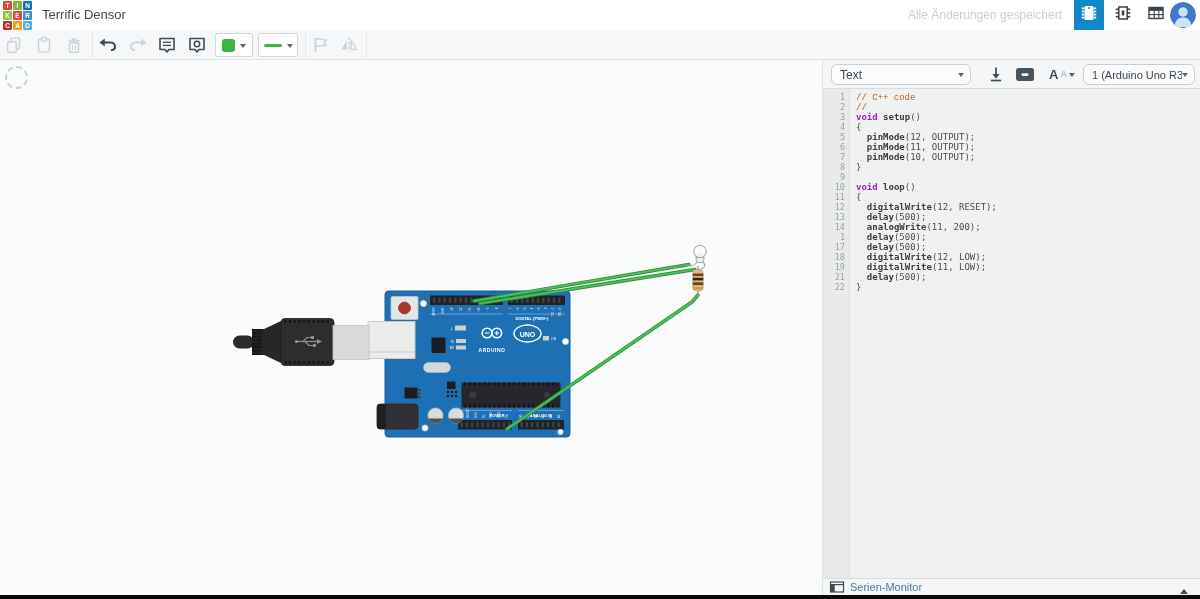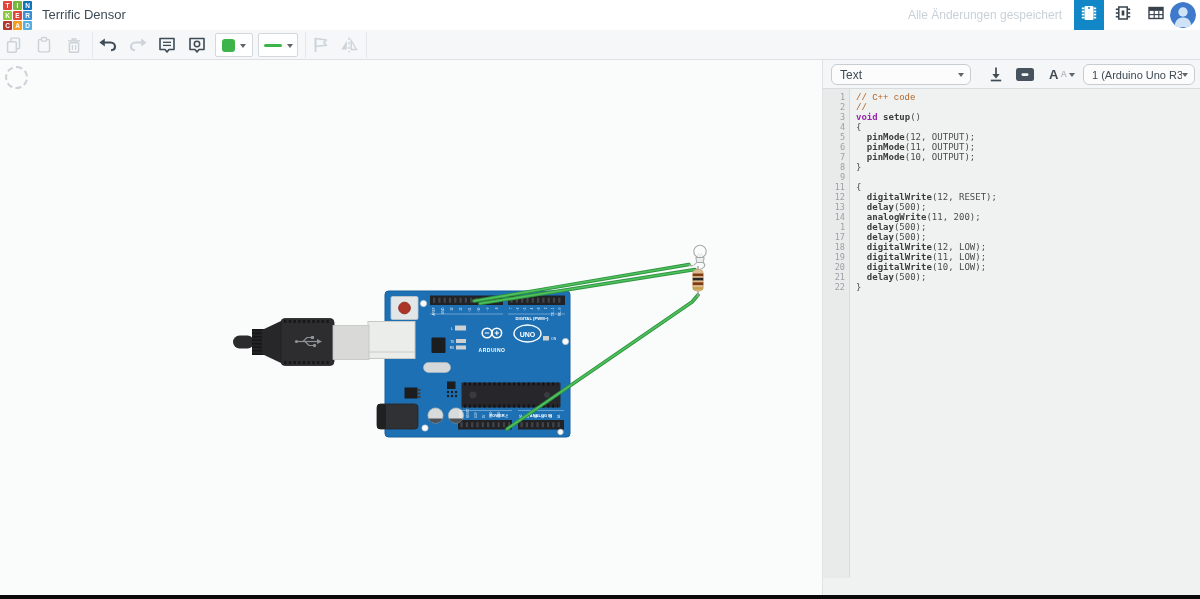--- a/index.html
+++ b/index.html
@@ -498,20 +498,24 @@
           </div>
           <div class="cl">
             <span class="ln">8</span>
             <span class="ct"><span class="pl">}</span></span>
           </div>
           <div class="cl">
             <span class="ln">9</span>
             <span class="ct"></span>
           </div>
           <div class="cl">
+            <span class="ln">10</span>
+            <span class="ct"><span class="kw">void</span><span class="pl"> </span><span class="fn">loop</span><span class="pl">()</span></span>
+          </div>
+          <div class="cl">
             <span class="ln">11</span>
             <span class="ct"><span class="pl">{</span></span>
           </div>
           <div class="cl">
             <span class="ln">12</span>
             <span class="ct"><span class="pl">  </span><span class="fn">digitalWrite</span><span class="pl">(12, RESET);</span></span>
           </div>
           <div class="cl">
             <span class="ln">13</span>
             <span class="ct"><span class="pl">  </span><span class="fn">delay</span><span class="pl">(500);</span></span>
@@ -530,30 +534,35 @@
           </div>
           <div class="cl">
             <span class="ln">18</span>
             <span class="ct"><span class="pl">  </span><span class="fn">digitalWrite</span><span class="pl">(12, LOW);</span></span>
           </div>
           <div class="cl">
             <span class="ln">19</span>
             <span class="ct"><span class="pl">  </span><span class="fn">digitalWrite</span><span class="pl">(11, LOW);</span></span>
           </div>
           <div class="cl">
-            <span class="ln">20</span>
-            <span class="ct"><span class="pl">  </span><span class="fn">digitalWrite</span><span class="pl">(10, LOW);</span></span>
-          </div>
-          <div class="cl">
             <span class="ln">21</span>
             <span class="ct"><span class="pl">  </span><span class="fn">delay</span><span class="pl">(500);</span></span>
           </div>
           <div class="cl">
             <span class="ln">22</span>
             <span class="ct"><span class="pl">}</span></span>
           </div>
         </div>
     </div>
 
+    <div id="serial-bar">
+      <svg width="16" height="14" viewBox="0 0 16 14" style="margin-left:6px;">
+        <rect x="1.5" y="2" width="13" height="10" fill="none" stroke="#3e4a54" stroke-width="1.2"></rect>
+        <line x1="1.5" y1="4.6" x2="14.5" y2="4.6" stroke="#3e4a54" stroke-width="1.2"></line>
+        <rect x="1.5" y="4.6" width="4.2" height="7.4" fill="#3e4a54"></rect>
+      </svg>
+      <span class="sm-label">Serien-Monitor</span>
+      <span class="caret-up"></span>
+    </div>
   </div>
 
   <div id="bottom-black"></div>
 </div>
 
 </body></html>

